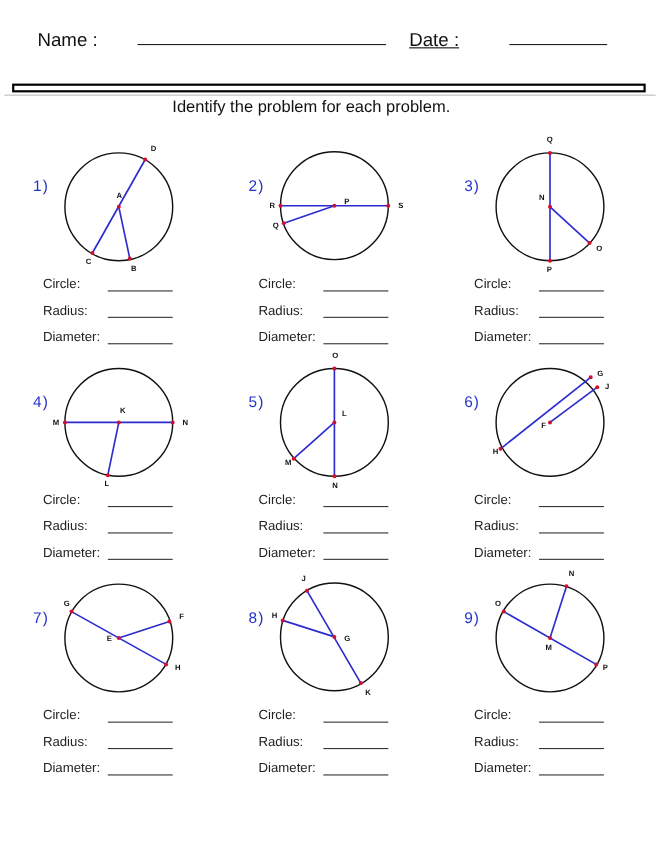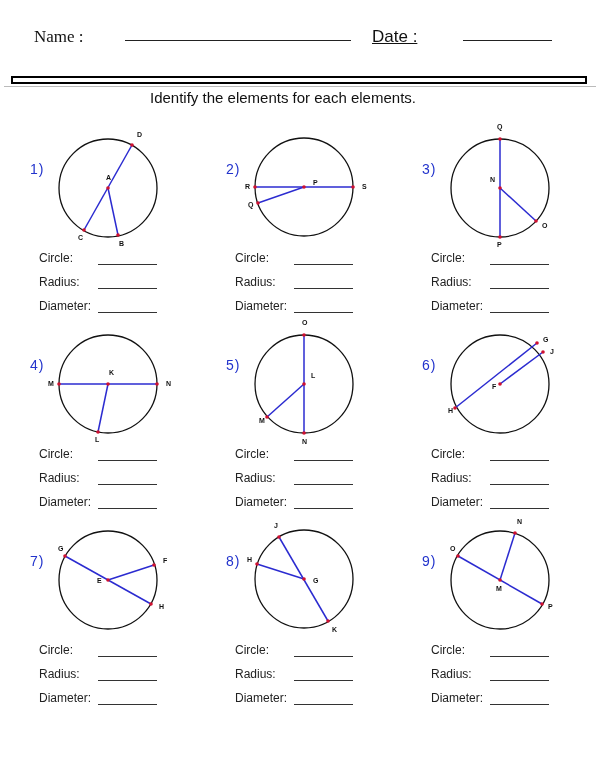--- a/index.html
+++ b/index.html
@@ -18,29 +18,29 @@
     .instructions { position: absolute; top: 89px; left: 0; width: 566px; text-align: center; font-size: 15px; color: #111; }
     .prob-num { position: absolute; font-size: 14px; color: #2233cc; letter-spacing: 1px; }
     .fig { position: absolute; }
     .ans-label { position: absolute; font-size: 12px; color: #222; }
     .ans-line { position: absolute; width: 59px; height: 0; border-bottom: 1px solid #333; }
     svg text { font-family: "Liberation Sans", sans-serif; font-weight: bold; font-size: 7px; fill: #111; }
   </style>
 </head>
 <body>
 
-<div class="abs hdr-label" style="left:34px; top:27px;font-family:Liberation Serif, serif;">Name :</div>
+<div class="abs hdr-label" style="left:34px; top:27px;">Name :</div>
 <div class="abs hdr-line" style="left:125px; top:40px; width:226px;"></div>
 <div class="abs hdr-label" style="left:372px; top:27px;text-decoration:underline;">Date :</div>
 <div class="abs hdr-line" style="left:463px; top:40px; width:89px;"></div>
 
 <div class="bar"></div>
 <div class="thin-rule"></div>
 
-<div class="instructions">Identify the elements for each elements.</div>
+<div class="instructions">Identify the problem for each problem.</div>
 
 <div id="problems">
     <div class="prob-num" style="left: 30px; top: 161px;">1)</div>
     <div class="ans-label" style="left: 39px; top: 251px;">Circle:</div>
     <div class="ans-line" style="left: 98px; top: 264px;"></div>
     <div class="ans-label" style="left: 39px; top: 275px;">Radius:</div>
     <div class="ans-line" style="left: 98px; top: 288px;"></div>
     <div class="ans-label" style="left: 39px; top: 299px;">Diameter:</div>
     <div class="ans-line" style="left: 98px; top: 312px;"></div>
     <div class="prob-num" style="left: 226px; top: 161px;">2)</div>

